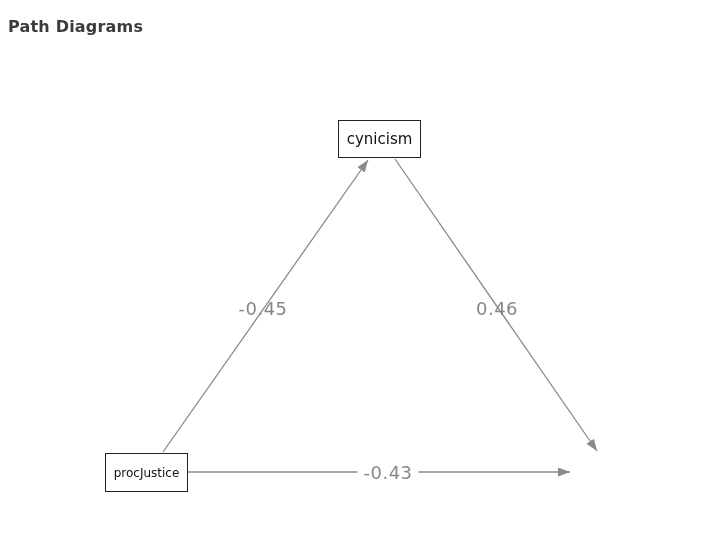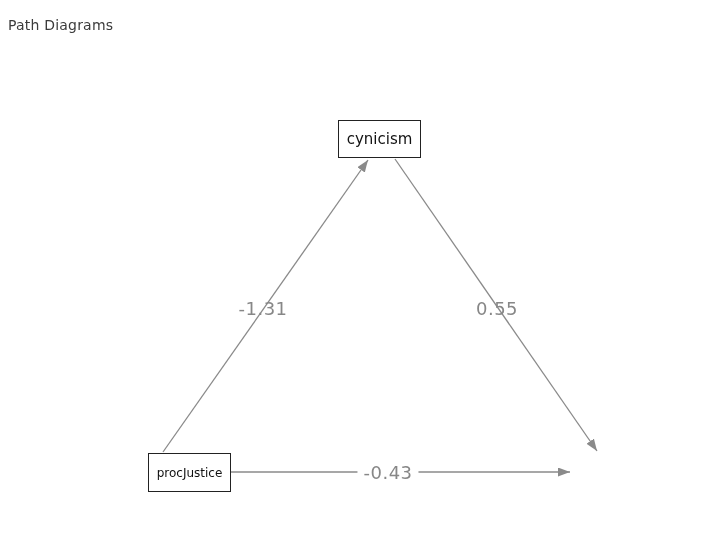--- a/index.html
+++ b/index.html
@@ -8,22 +8,22 @@
     width: 705px;
     height: 558px;
     background: #ffffff;
     overflow: hidden;
     font-family: "DejaVu Sans", "Liberation Sans", sans-serif;
   }
   .page-title {
     position: absolute;
     left: 8px;
     top: 17px;
-    font-size: 14px;
-    font-weight: normal;
+    font-size: 16px;
+    font-weight: bold;
     letter-spacing: 0.2px;
     color: #3b3b3b;
   }
   .diagram-canvas {
     position: absolute;
     inset: 0;
     border-radius: 19px;
   }
   .edges-svg {
     position: absolute;
@@ -37,21 +37,21 @@
     box-sizing: border-box;
     background: #ffffff;
     border: 1.5px solid #222222;
     display: flex;
     align-items: center;
     justify-content: center;
     color: #111111;
     white-space: nowrap;
   }
   .node-cynicism   { left: 338px; top: 120px; width: 83px; height: 38px; font-size: 15px; }
-  .node-procjustice{ left: 105px; top: 453px; width: 83px; height: 39px; font-size: 12px; margin-left: 43px; }
+  .node-procjustice{ left: 105px; top: 453px; width: 83px; height: 39px; font-size: 12px; }
   .node-cpb        { left: 572px; top: 452px; width: 82px; height: 40px; font-size: 26px; }
   .edge-label {
     position: absolute;
     transform: translate(-50%, -50%);
     font-size: 18px;
     letter-spacing: 0.5px;
     color: #878787;
     white-space: nowrap;
   }
   .edge-label-a { left: 263px; top: 308px; }
@@ -80,20 +80,20 @@
 
     <div class="node node-cynicism">
       <span>cynicism</span>
     </div>
 
     <div class="node node-procjustice">
       <span>procJustice</span>
     </div>
 
 
-    <div class="edge-label edge-label-a">-1.31</div>
+    <div class="edge-label edge-label-a">-0.45</div>
 
-    <div class="edge-label edge-label-b">0.55</div>
+    <div class="edge-label edge-label-b">0.46</div>
 
     <div class="edge-label edge-label-c">-0.43</div>
 
   </div>
 </div>
 
 </body></html>

